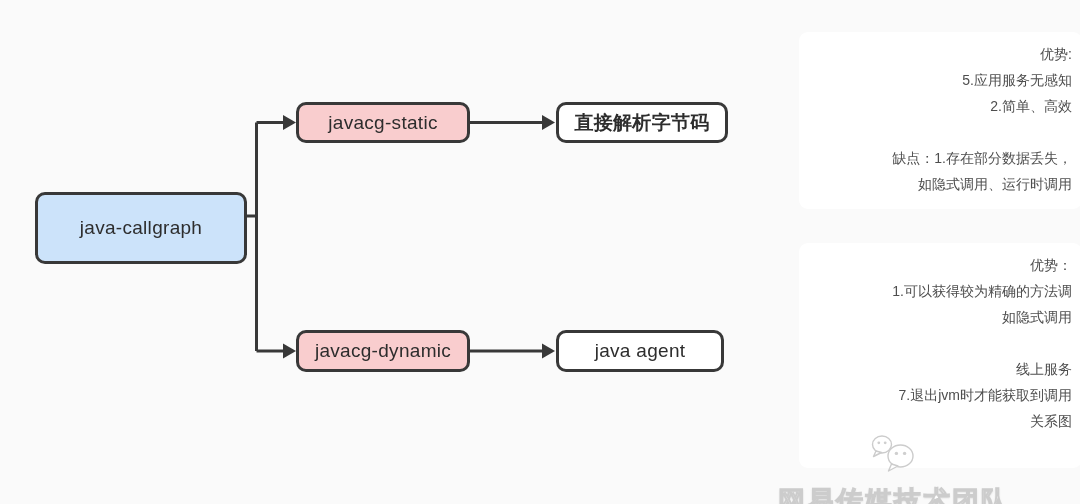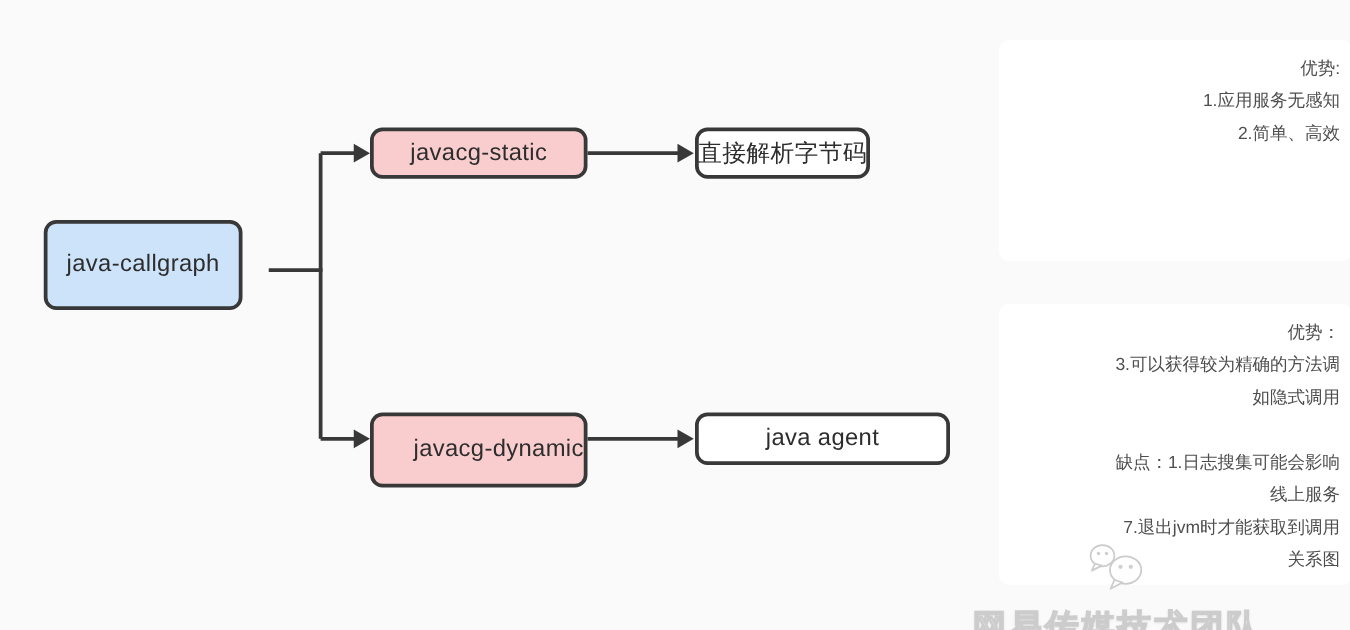--- a/index.html
+++ b/index.html
@@ -25,25 +25,25 @@
     border: 3px solid var(--node-border, #383838);
     border-radius: 10px;
     display: flex;
     align-items: center;
     justify-content: center;
     font-size: 19px;
     color: #2d2d2d;
     letter-spacing: 0.3px;
     white-space: nowrap;
   }
-  .node-root    { left: 35px;  top: 176px; width: 159px; height: 72px; background: var(--root-fill, #cce3fa); }
+  .node-root    { left: 35px;  top: 192px; width: 212px; height: 72px; background: var(--root-fill, #cce3fa); }
   .node-static  { left: 296px; top: 102px; width: 174px; height: 41px; background: var(--branch-fill, #f9cdce); }
-  .node-static-method  { left: 556px; top: 102px; width: 140px; height: 41px; background: #ffffff; }
-  .node-dynamic { left: 296px; top: 330px; width: 174px; height: 60px; background: var(--branch-fill, #f9cdce); justify-content: flex-end; }
-  .node-dynamic-method { left: 556px; top: 330px; width: 204px; height: 42px; background: #ffffff; }
+  .node-static-method  { left: 556px; top: 102px; width: 172px; height: 41px; background: #ffffff; font-weight: bold; }
+  .node-dynamic { left: 296px; top: 330px; width: 174px; height: 42px; background: var(--branch-fill, #f9cdce); }
+  .node-dynamic-method { left: 556px; top: 330px; width: 168px; height: 42px; background: #ffffff; }
 
   .card {
     position: absolute;
     left: 799px;
     width: 283px;
     box-sizing: border-box;
     background: var(--card-bg, #ffffff);
     border-radius: 9px;
     padding: 9px 10px 9px 16px;
     color: var(--card-text, #4e4e4e);
@@ -109,31 +109,32 @@
   <div class="node node-dynamic">
     <span>javacg-dynamic</span>
   </div>
 
   <div class="node node-dynamic-method">
     <span>java agent</span>
   </div>
 
   <div class="card card-top">
     <div class="ann-line">优势:</div>
-    <div class="ann-line">1.应用服务无感知</div>
+    <div class="ann-line">5.应用服务无感知</div>
     <div class="ann-line">2.简单、高效</div>
     <div class="ann-line"></div>
+    <div class="ann-line">缺点：1.存在部分数据丢失，</div>
+    <div class="ann-line">如隐式调用、运行时调用</div>
   </div>
 
   <div class="card card-bottom">
     <div class="ann-line">优势：</div>
-    <div class="ann-line">3.可以获得较为精确的方法调</div>
+    <div class="ann-line">1.可以获得较为精确的方法调</div>
     <div class="ann-line">如隐式调用</div>
     <div class="ann-line"></div>
-    <div class="ann-line">缺点：1.日志搜集可能会影响</div>
     <div class="ann-line">线上服务</div>
     <div class="ann-line">7.退出jvm时才能获取到调用</div>
     <div class="ann-line">关系图</div>
   </div>
 
   <div class="watermark">
     <svg class="wm-icon" width="50" height="42" viewBox="0 0 50 42" aria-hidden="true">
       <g fill="#ffffff" stroke="#cccccc" stroke-width="1.4">
         <ellipse cx="13" cy="10.5" rx="9.5" ry="8.5"></ellipse>
         <path d="M7 17 L4.5 22.5 L12.5 18.5 Z" stroke-linejoin="round"></path>

